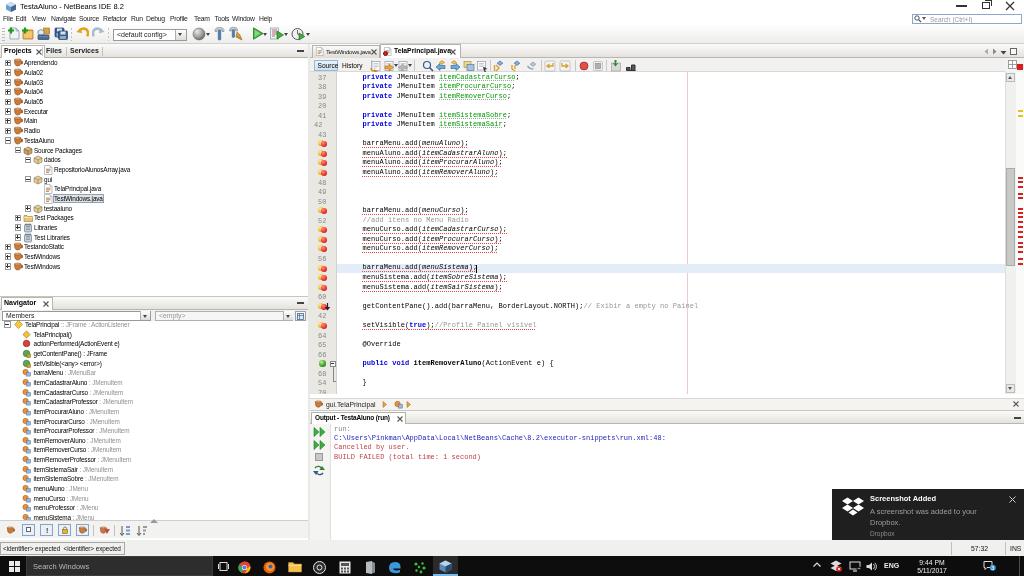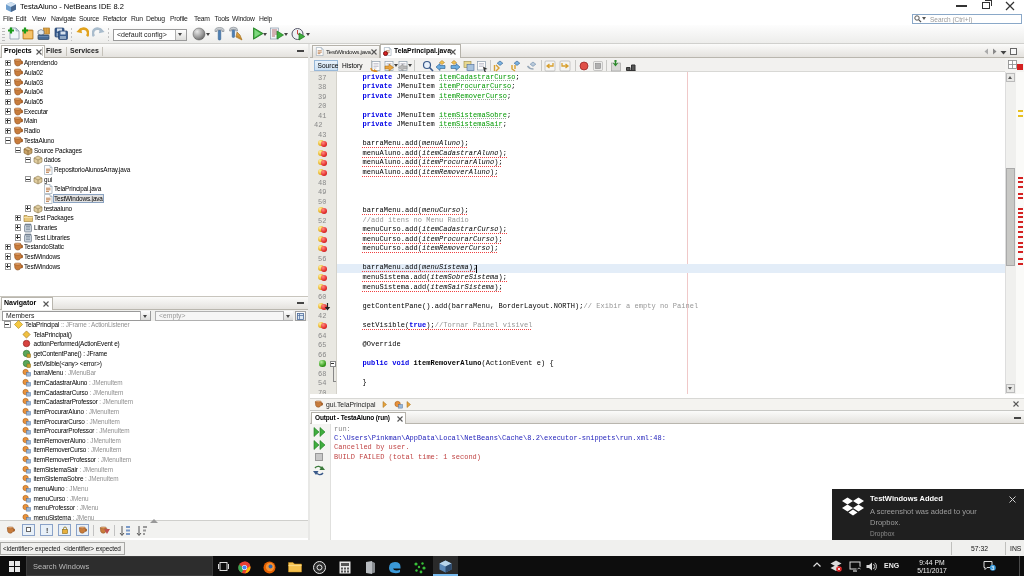--- a/index.html
+++ b/index.html
@@ -690,21 +690,21 @@
       <span class="err">menuCurso.add(<span class="it">itemCadastrarCurso</span>);</span>
       <span class="err">menuCurso.add(<span class="it">itemProcurarCurso</span>);</span>
       <span class="err">menuCurso.add(<span class="it">itemRemoverCurso</span>);</span>
 
       <span class="err">barraMenu.add(<span class="it">menuSistema</span>);</span>
       <span class="err">menuSistema.add(<span class="it">itemSobreSistema</span>);</span>
       <span class="err">menuSistema.add(<span class="it">itemSairSistema</span>);</span>
 
       getContentPane().add(barraMenu, BorderLayout.NORTH);<span class="cm">// Exibir a empty no Painel</span>
 
-      <span class="err">setVisible(<span class="k">true</span>);</span><span class="cm err">//Tornar Painel visivel</span>
+      <span class="err">setVisible(<span class="k">true</span>);</span><span class="cm err">//Profile Painel visivel</span>
 
       @Override
 
       <span class="k">public</span> <span class="k">void</span> <b>itemRemoverAluno</b>(ActionEvent e) {
 
       }
 </pre>
 <div class="a" style="left:475.8px;top:264.5px;width:1px;height:8px;background:#000"></div>
 
 <div class="a" style="left:1005px;top:58px;width:19px;height:14px;background:#f4f3f1"></div>
@@ -897,18 +897,18 @@
 <div class="a" style="left:1019px;top:556px;width:1px;height:20px;background:#4a4a4a"></div>
 
 <div class="a" style="left:832px;top:489px;width:192px;height:51px;background:#1f1f1f"></div>
 <svg class="a" style="left:842px;top:497px" width="22" height="21" viewBox="0 0 22 21">
 <polygon points="5.5,0.5 11,4 5.5,7.5 0,4" fill="#fff"></polygon>
 <polygon points="16.5,0.5 22,4 16.5,7.5 11,4" fill="#fff"></polygon>
 <polygon points="5.5,7.5 11,11 5.5,14.5 0,11" fill="#fff"></polygon>
 <polygon points="16.5,7.5 22,11 16.5,14.5 11,11" fill="#fff"></polygon>
 <polygon points="11,12.5 15.5,15.5 11,18.5 6.5,15.5" fill="#fff"></polygon>
 </svg>
-<div class="a" style="left:870px;top:494px;font-size:7.5px;font-weight:bold;color:#fff">TestWindows Added</div>
+<div class="a" style="left:870px;top:494px;font-size:7.5px;font-weight:bold;color:#fff">Screenshot Added</div>
 <div class="a" style="left:870px;top:505.5px;font-size:7.5px;color:#9e9e9e;line-height:11.5px">A screenshot was added to your<br>Dropbox.</div>
 <div class="a" style="left:870px;top:529.5px;font-size:6.5px;color:#8a8a8a">Dropbox</div>
 <svg class="a" style="left:1009px;top:496px" width="7" height="7" viewBox="0 0 7 7">
     <path d="M0.5,0.5 L6.5,6.5 M6.5,0.5 L0.5,6.5" stroke="#cfcfcf" stroke-width="1"></path>
   </svg>
 
 </body></html>

